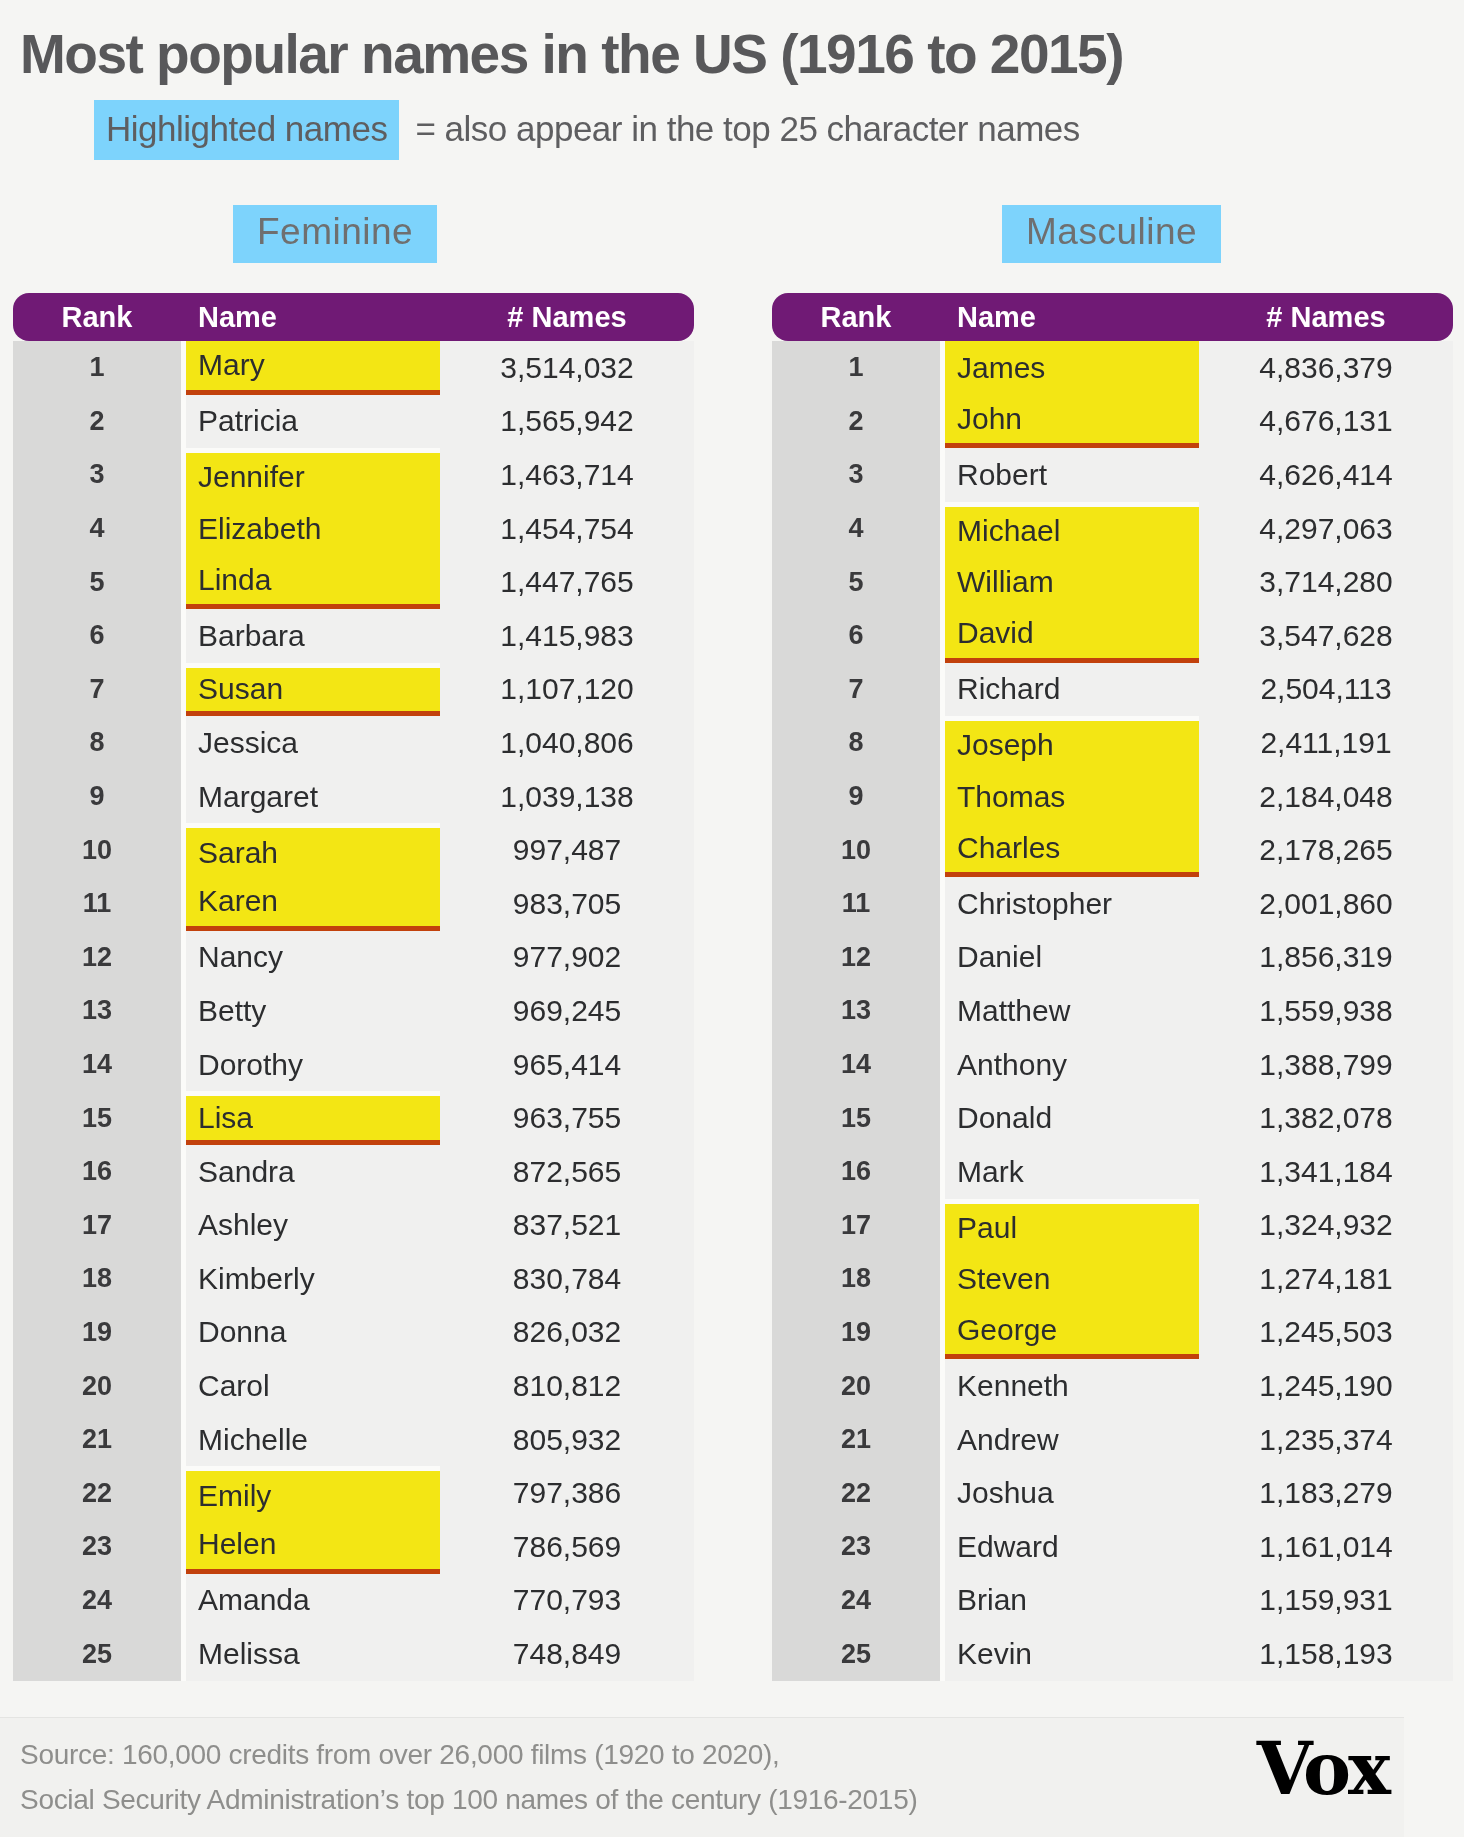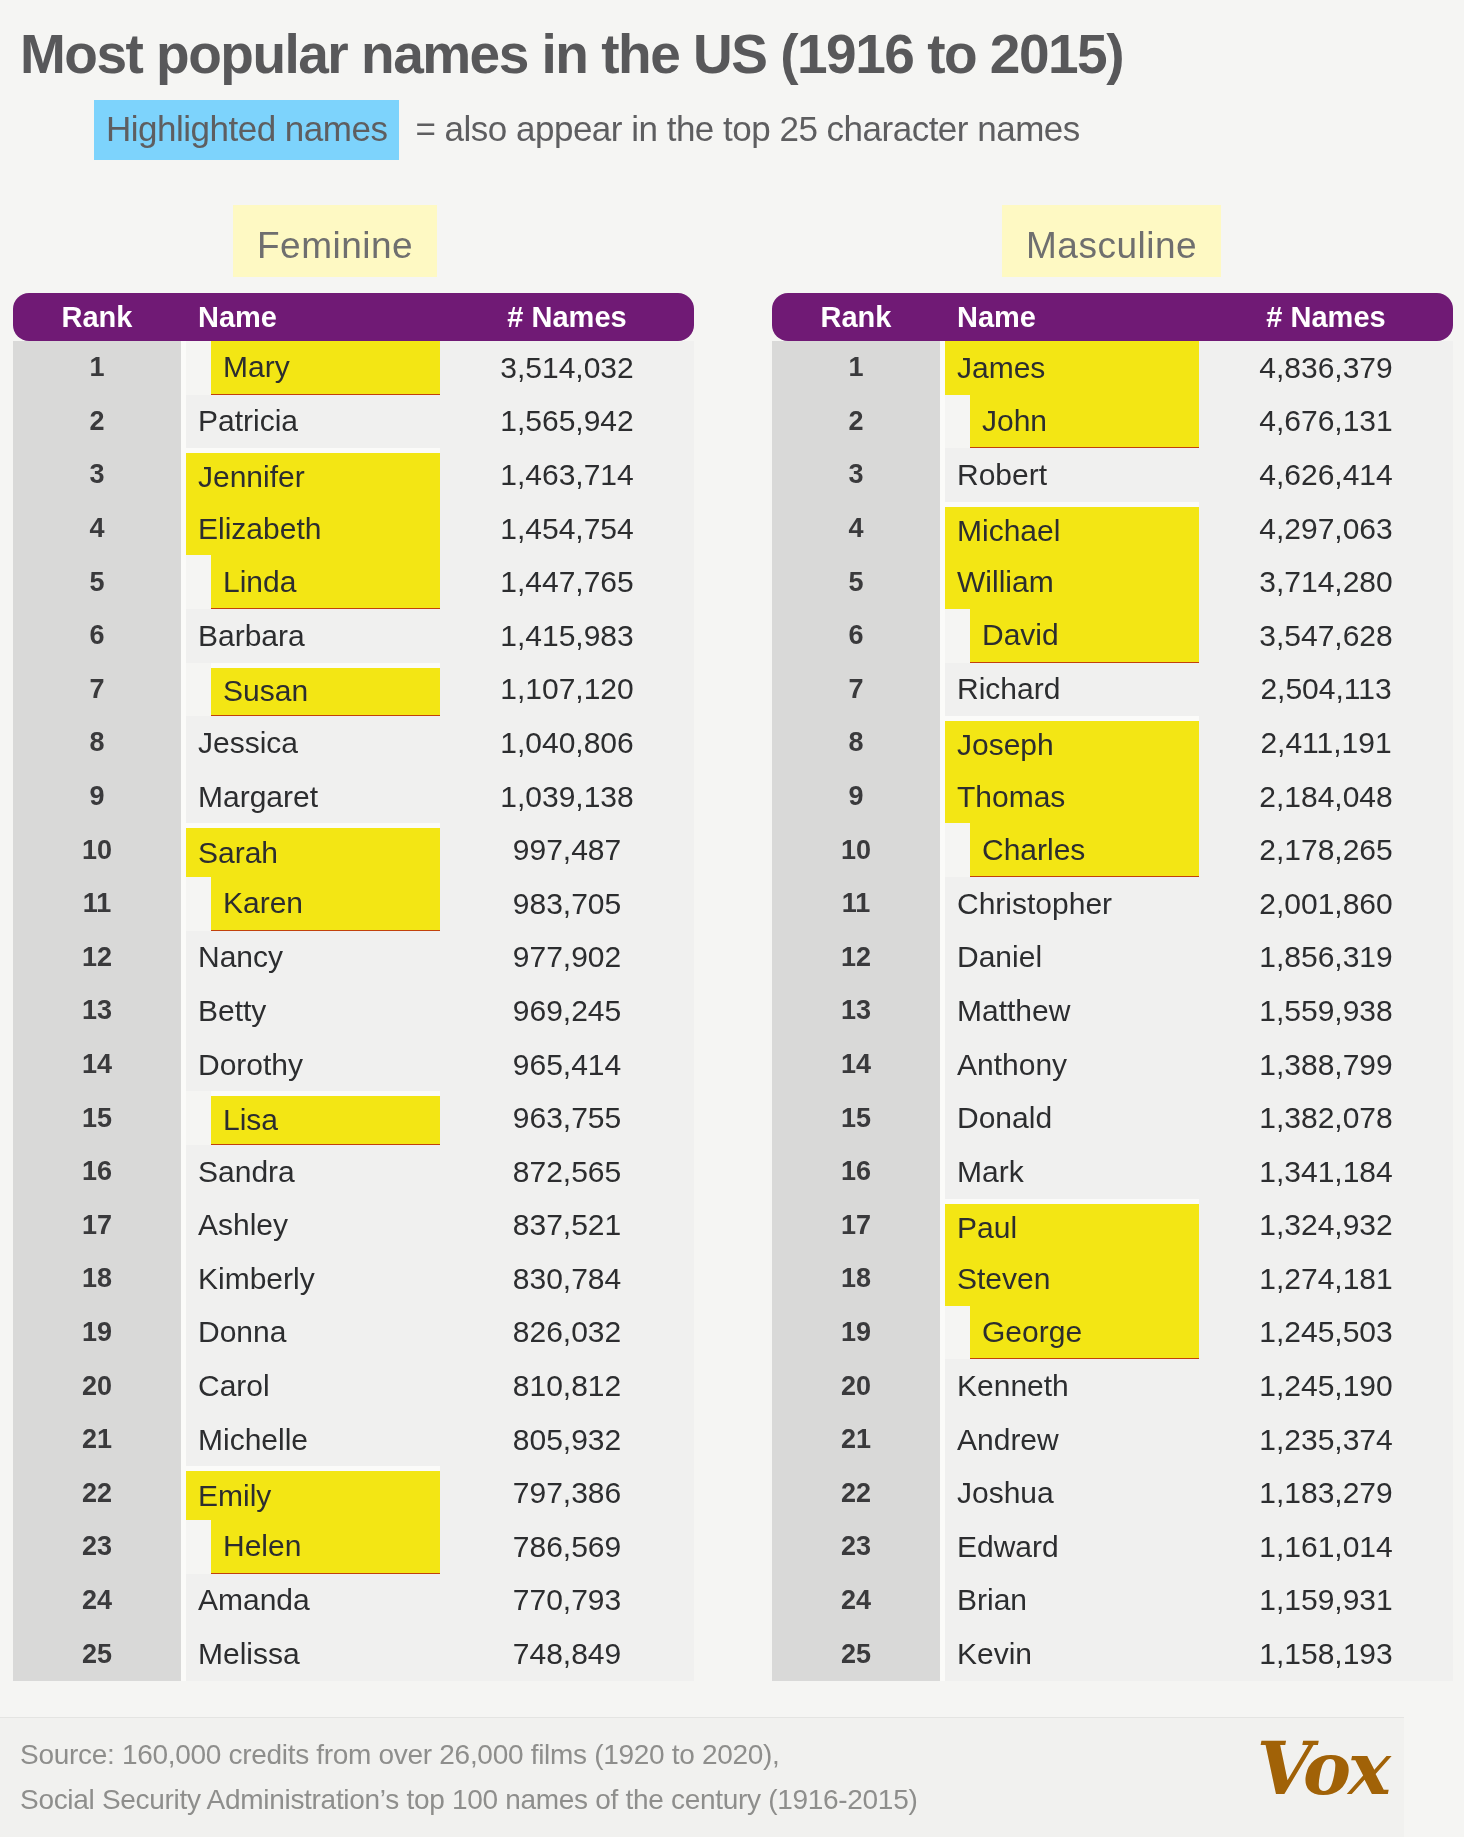--- a/index.html
+++ b/index.html
@@ -22,23 +22,23 @@
     position:absolute;left:94px;top:100px;
     font-size:35px;color:#5E5E60;white-space:nowrap;letter-spacing:-0.5px;
   }
   .subtitle .hl-chip{
     background:#7dd3fc;display:inline-block;padding:9px 12px 11px 12px;
   }
   .subtitle .rest{margin-left:16px;}
 
   .seclabel{
     position:absolute;top:205px;
-    background:#fef9c3;color:#6F6F6F;
+    background:#7dd3fc;color:#6F6F6F;
     font-size:37px;font-weight:300;
-    padding:20px 24px 10px 24px;letter-spacing:0.5px;
+    padding:6px 24px 10px 24px;letter-spacing:0.5px;
   }
   #label-fem{left:233px;}
   #label-masc{left:1002px;}
 
   
   .table{position:absolute;top:293px;width:681px;}
   #table-fem{left:13px;}
   #table-masc{left:772px;}
 
   .hrow,.row{display:grid;grid-template-columns:168px 5px 254px 1fr;}
@@ -49,36 +49,36 @@
   .c-rank{justify-content:center;}
   .c-name{padding-left:12px;}
   .c-count{justify-content:center;}
 
   .row .c-rank{background:#D9D9D8;font-weight:bold;font-size:27px;color:#3A3A3C;}
   .row .c-gut{background:#FBFBF9;}
   .row .c-name{background:#F0F0EF;font-size:30px;color:#2C2D2F;box-sizing:border-box;}
   .row .c-count{background:#F0F0EF;font-size:30px;color:#2C2D2F;}
   .row .c-name.hl{background:#F3E614;}
   .row .c-name.hl-top{border-top:5px solid #FBFBF9;}
-  .row .c-name.hl-bot{border-bottom:1px solid #c2410c;margin-left:25px;}
+  .row .c-name.hl-bot{border-bottom:5px solid #c2410c;}
 
   
   .footer{
     position:absolute;left:0;top:1717px;width:1404px;height:120px;
     background:#F1F1EF;border-top:1px solid #E4E4E2;
   }
   .source{
     position:absolute;left:20px;top:14px;
     font-size:28px;line-height:45px;color:#8E8E8C;letter-spacing:-0.3px;
   }
   .vox{
     position:absolute;right:16px;top:8px;
     font-family:"DejaVu Serif", serif;
-    font-style:italic;font-weight:bold;
-    font-size:72px;color:#a16207;letter-spacing:-3px;
+    font-weight:bold;
+    font-size:72px;color:#000000;letter-spacing:-3px;
   }
 </style>
 </head>
 <body>
 
 <div class="page">
 
   <div class="title">Most popular names in the US (1916 to 2015)</div>
 
   <div class="subtitle">

